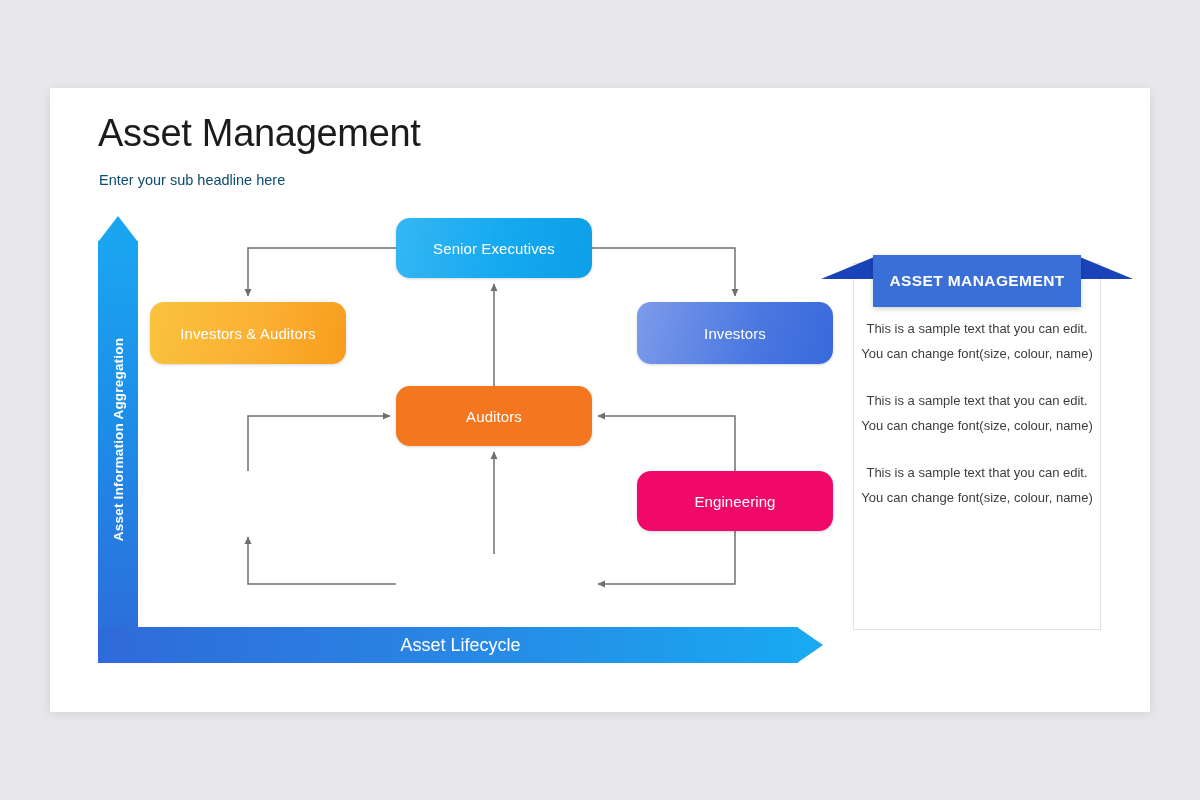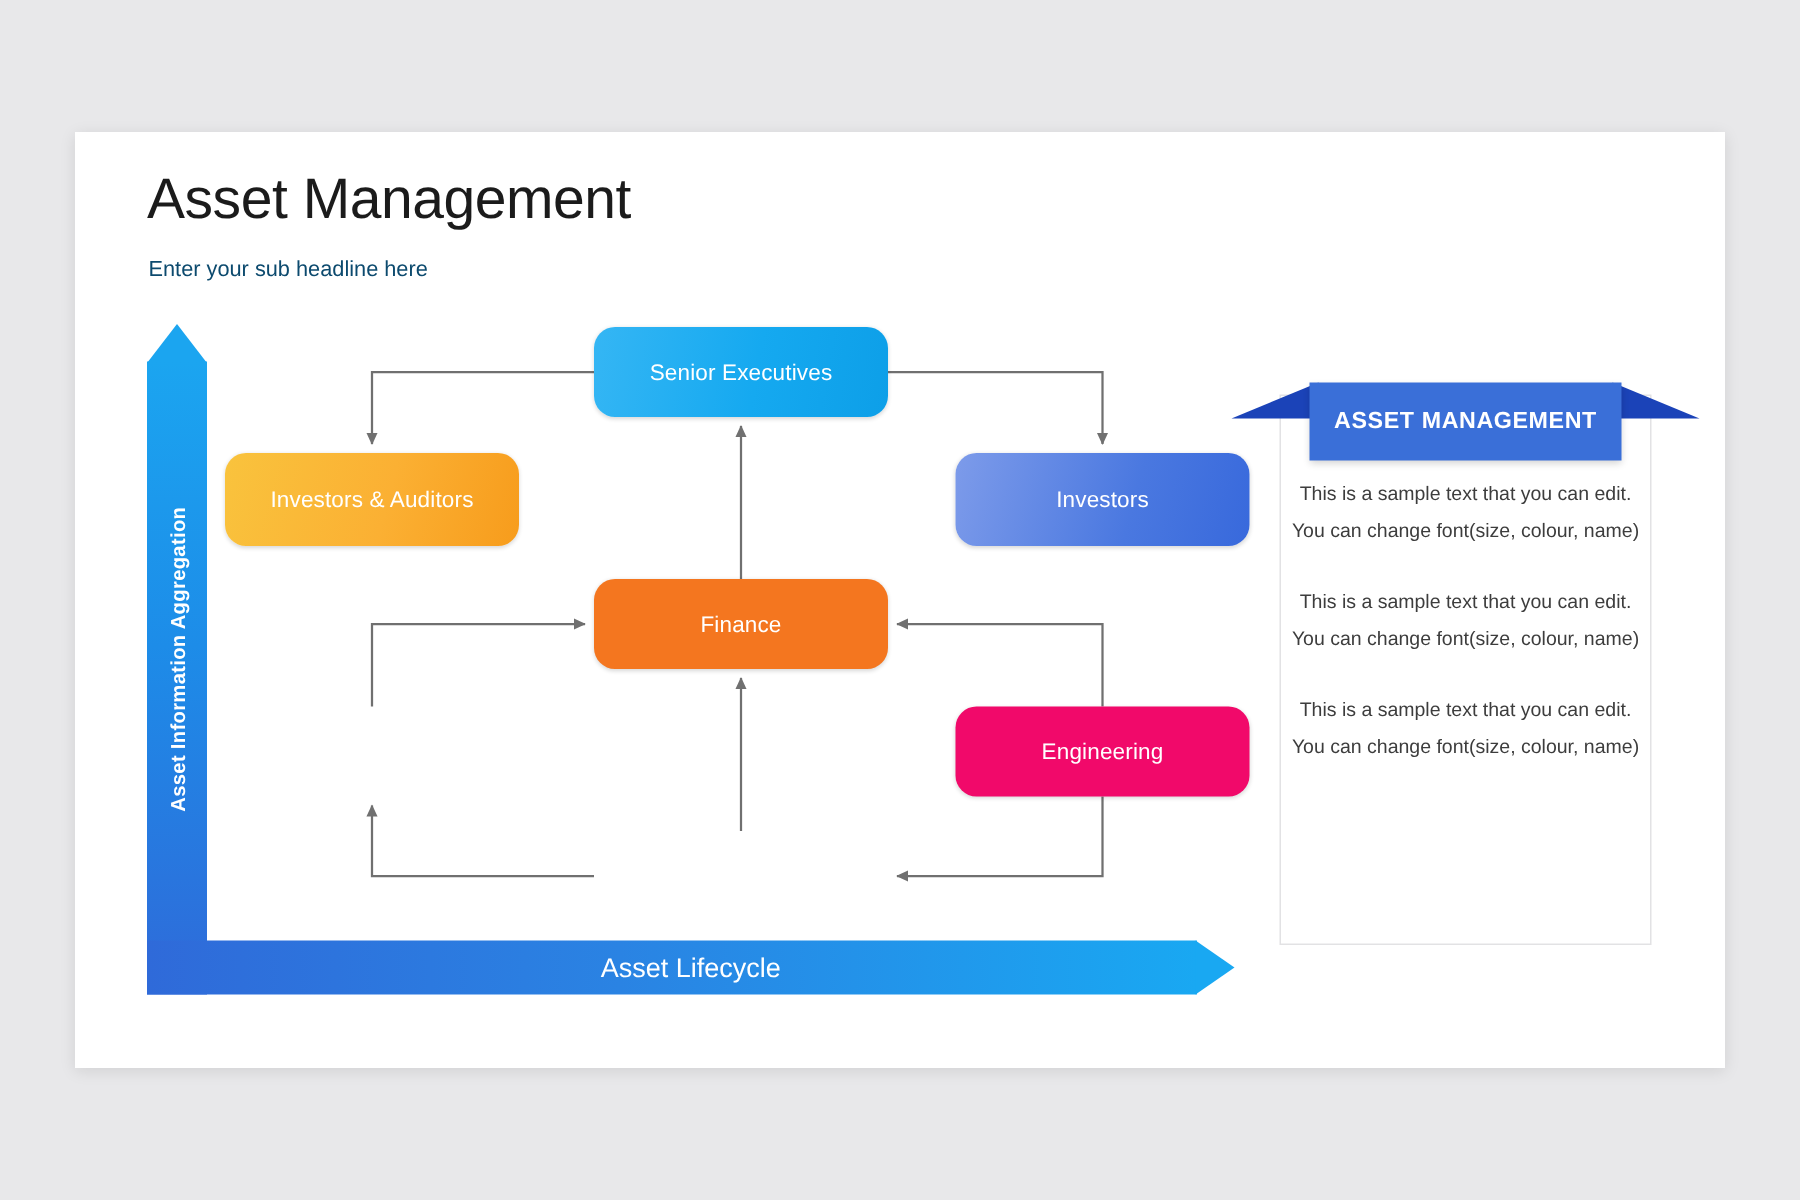--- a/index.html
+++ b/index.html
@@ -286,21 +286,21 @@
 
       <div id="hArrow">
         <div class="shaft"></div>
         <div class="head"></div>
       </div>
       <div id="hArrowLabel">Asset Lifecycle</div>
 
       <div class="node n-senior">Senior Executives</div>
       <div class="node n-invest">Investors &amp; Auditors</div>
       <div class="node n-reg">Investors</div>
-      <div class="node n-finance">Finance</div>
+      <div class="node n-finance">Auditors</div>
       <div class="node n-eng">Engineering</div>
 
     </div>
 
     <div id="card"></div>
 
     <div id="ribbonWrap">
       <span class="ribbon-tail left"></span>
       <span class="ribbon-tail right"></span>
       <div id="ribbon">ASSET MANAGEMENT</div>

